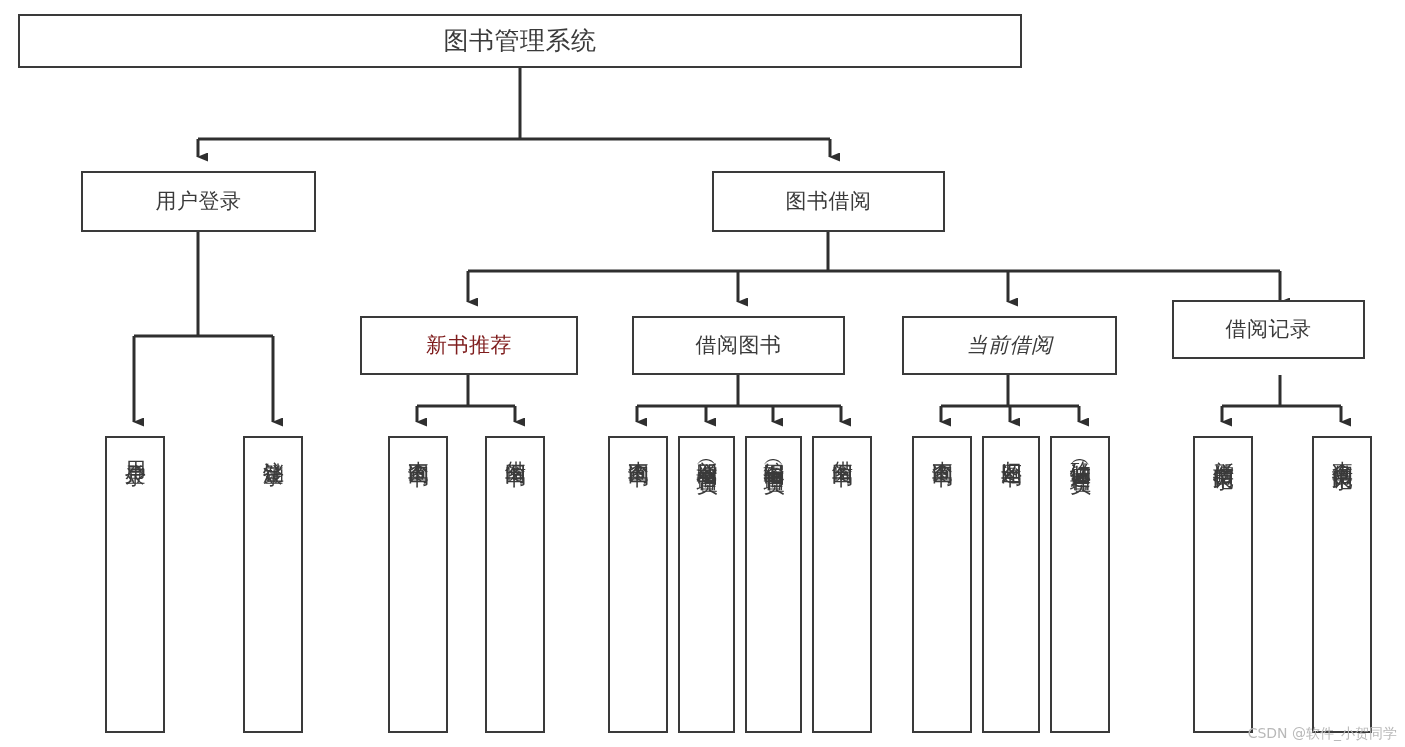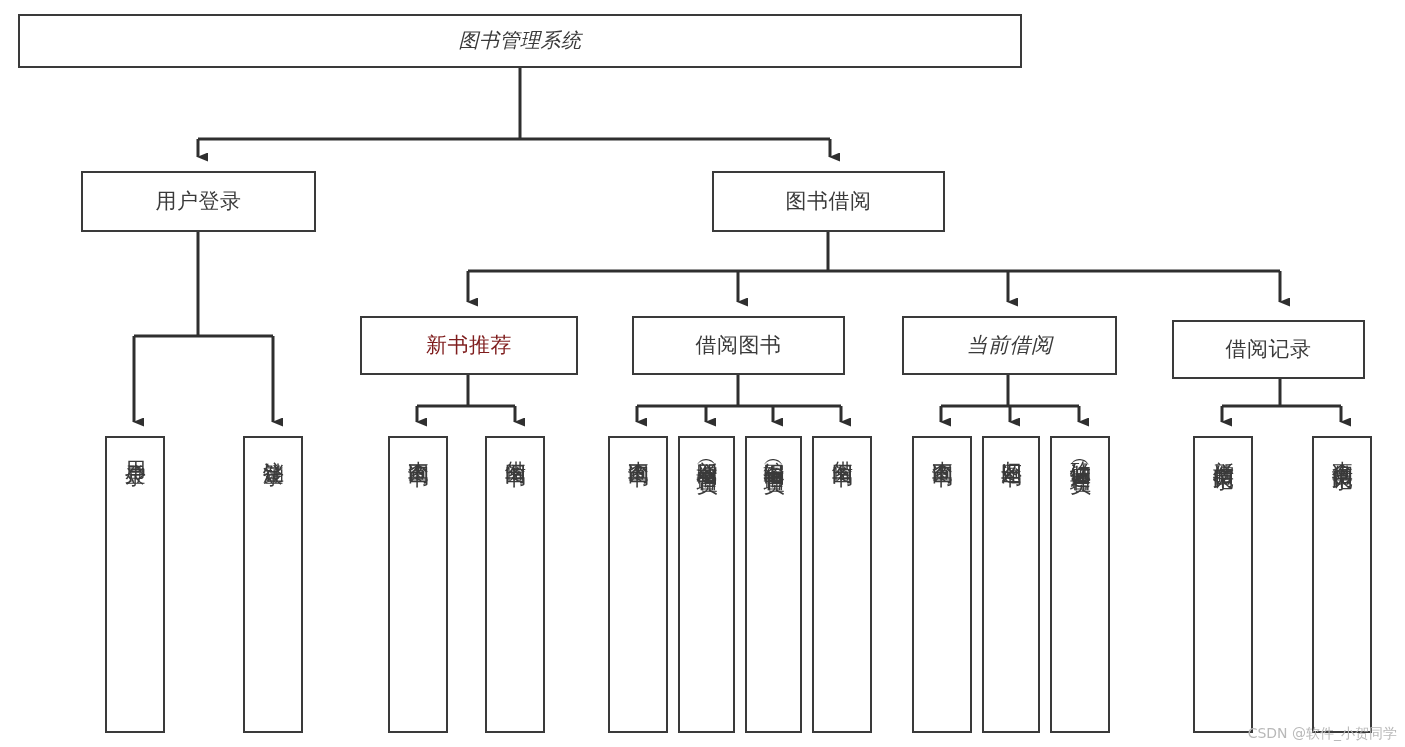--- a/index.html
+++ b/index.html
@@ -40,22 +40,21 @@
     line-height: 1.18;
     letter-spacing: 0.5px;
     white-space: pre;
   }
   
   .node.horizontal .node-label {
     font-size: 21px;
     writing-mode: horizontal-tb;
   }
   .node.root .node-label {
-    font-size: 20px;
-    font-style: italic;
+    font-size: 25px;
   }
   
   .node.vertical {
     align-items: flex-start;
     justify-content: center;
     padding-top: 6px;
   }
   .node.vertical .node-label {
     writing-mode: vertical-rl;
     text-orientation: upright;
@@ -143,21 +142,21 @@
 
   <div class="node horizontal" style="left: 360px; top: 316px; width: 218px; height: 59px; border-color: rgb(58, 58, 58); background: rgb(255, 255, 255);">
     <span class="node-label" style="color: #7f1d1d;">新书推荐</span>
   </div>
   <div class="node horizontal" style="left: 632px; top: 316px; width: 213px; height: 59px; border-color: rgb(58, 58, 58); background: rgb(255, 255, 255);">
     <span class="node-label" style="color: rgb(58, 58, 58);">借阅图书</span>
   </div>
   <div class="node horizontal" style="left: 902px; top: 316px; width: 215px; height: 59px; border-color: rgb(58, 58, 58); background: rgb(255, 255, 255);">
     <span class="node-label" style="color: rgb(58, 58, 58); font-style: italic;">当前借阅</span>
   </div>
-  <div class="node horizontal" style="left: 1172px; top: 320px; width: 193px; height: 59px; border-color: rgb(58, 58, 58); background: rgb(255, 255, 255);">
+  <div class="node horizontal" style="left: 1172px; top: 300px; width: 193px; height: 59px; border-color: rgb(58, 58, 58); background: rgb(255, 255, 255);">
     <span class="node-label" style="color: rgb(58, 58, 58);">借阅记录</span>
   </div>
 
   <div class="node vertical" style="left: 105px; top: 436px; width: 60px; height: 297px; border-color: rgb(58, 58, 58); background: rgb(255, 255, 255);">
     <span class="node-label" style="color: rgb(58, 58, 58);">用户登录</span>
   </div>
   <div class="node vertical" style="left: 243px; top: 436px; width: 60px; height: 297px; border-color: rgb(58, 58, 58); background: rgb(255, 255, 255);">
     <span class="node-label" style="color: rgb(58, 58, 58);">注销登录</span>
   </div>
   <div class="node vertical" style="left: 388px; top: 436px; width: 60px; height: 297px; border-color: rgb(58, 58, 58); background: rgb(255, 255, 255);">

